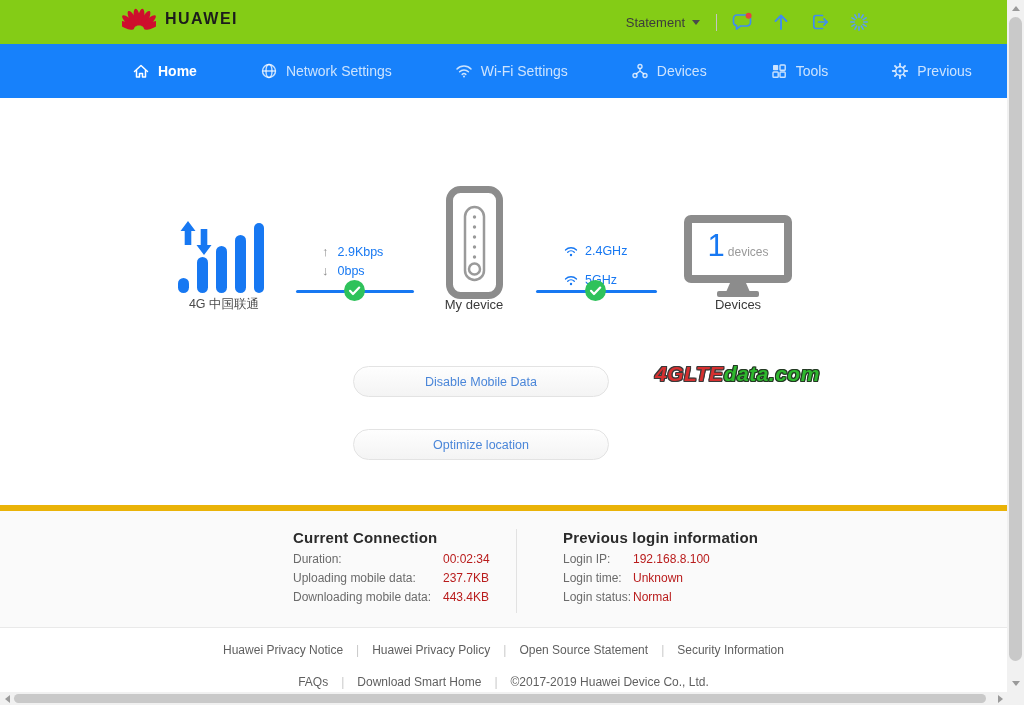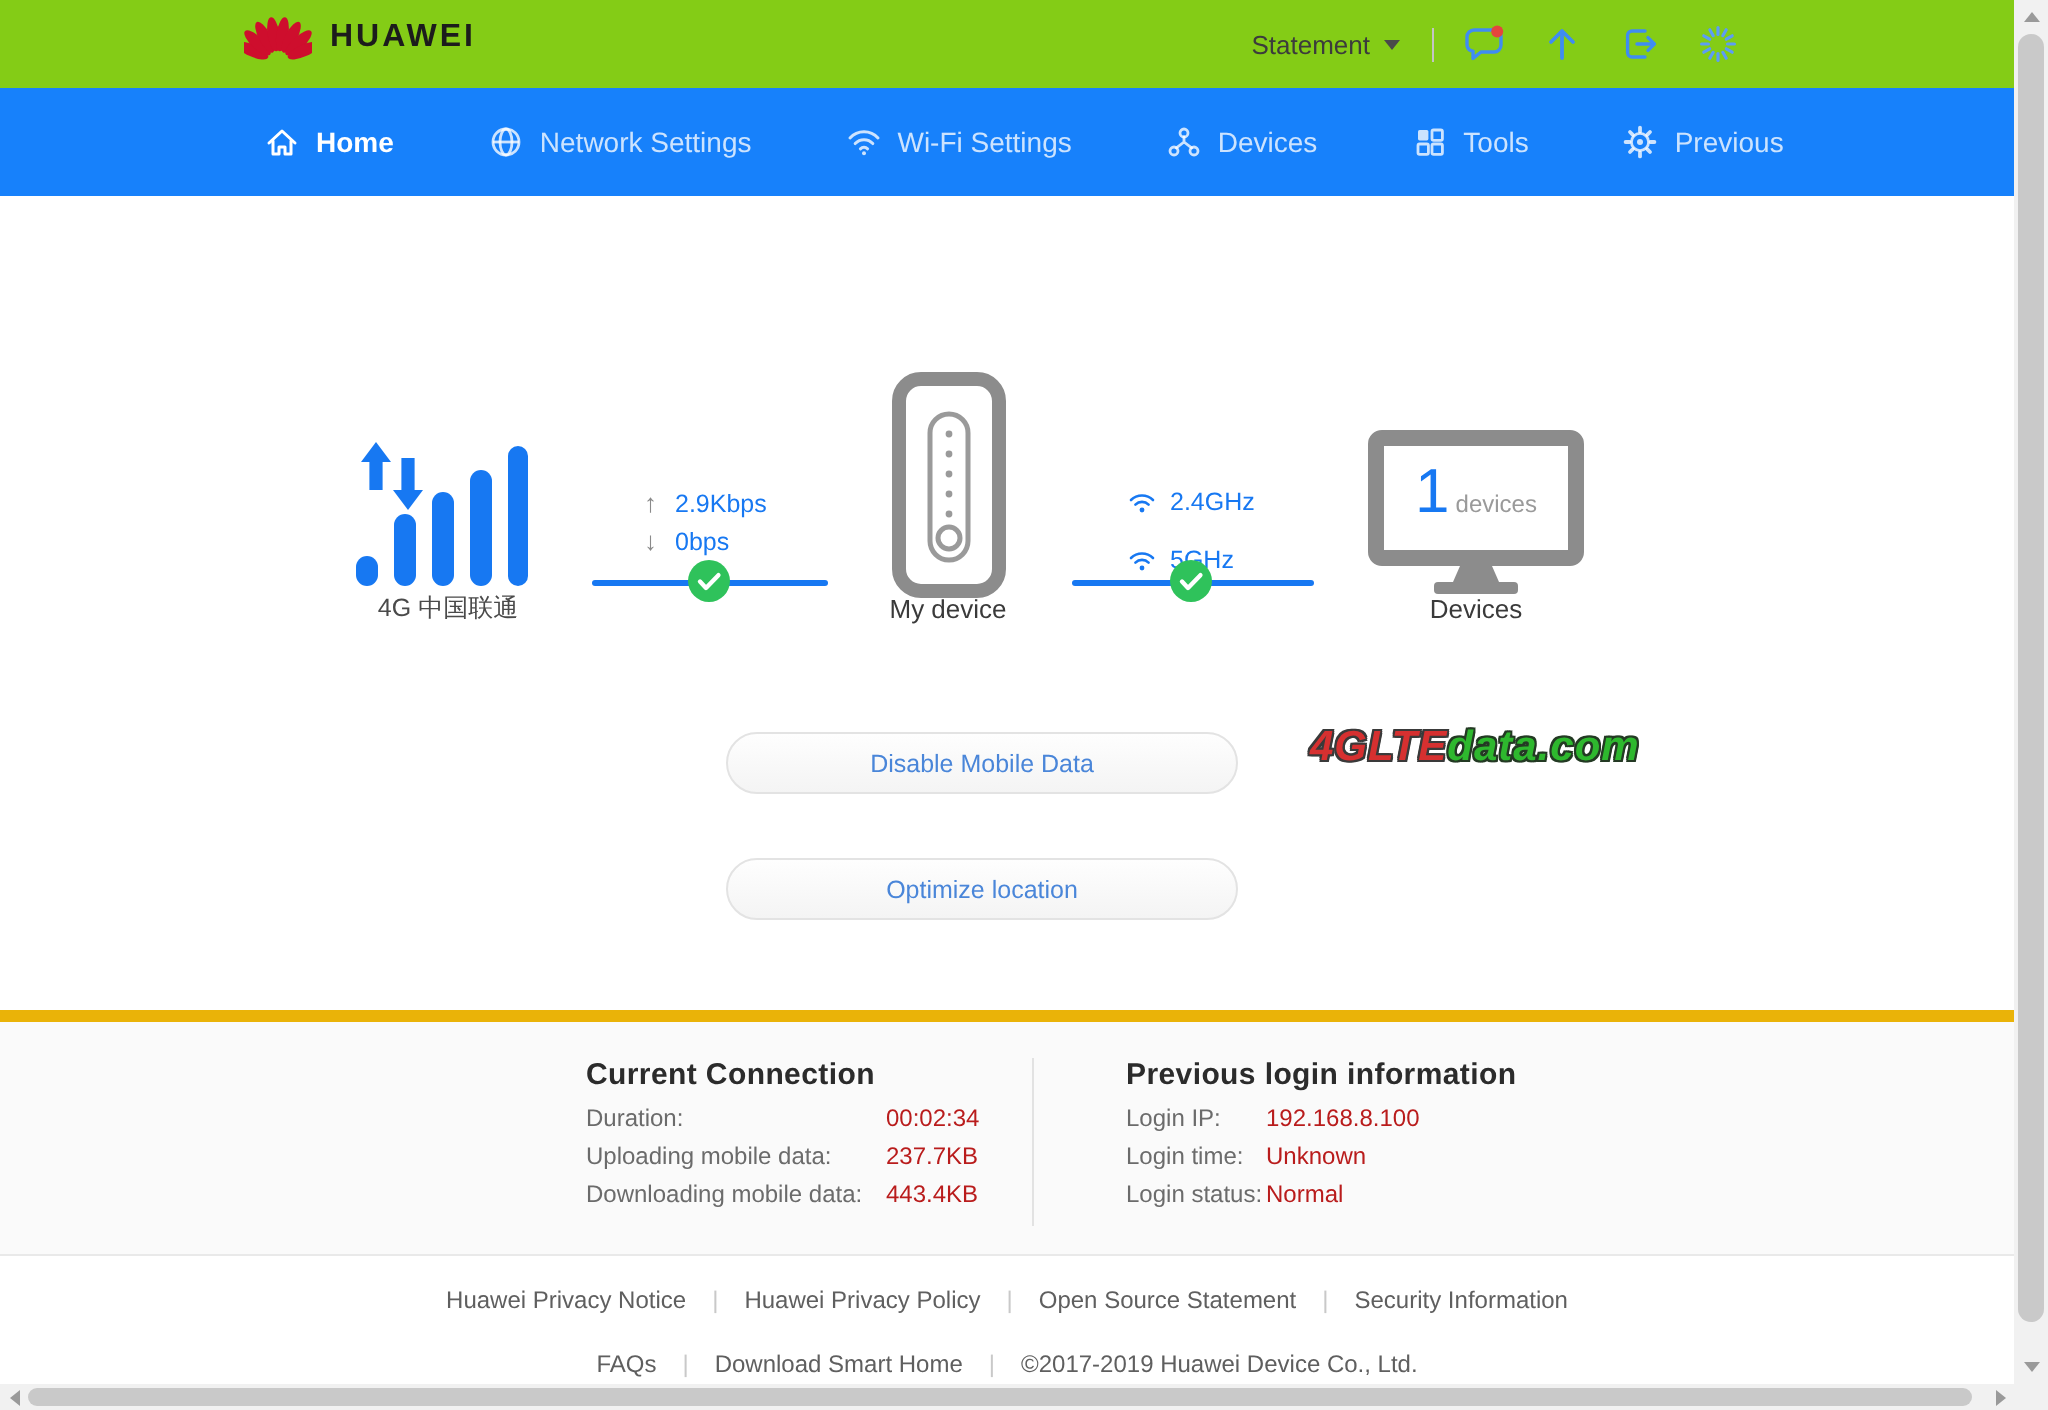--- a/index.html
+++ b/index.html
@@ -13,21 +13,21 @@
   .top-right{position:absolute;right:137px;top:11px;display:flex;align-items:center;}
   .lang{display:flex;align-items:center;gap:7px;font-size:13px;color:#3c3c3c;cursor:pointer;}
   .caret{width:0;height:0;border-left:4px solid transparent;border-right:4px solid transparent;
          border-top:5px solid #4a4a4a;}
   .tb-sep{width:1px;height:17px;background:#c4c4c4;margin:0 14px 0 16px;}
   .tb-icons{display:flex;align-items:center;gap:17px;}
   .tb-icon{width:22px;height:22px;cursor:pointer;display:block;}
 
   
   .navbar{position:absolute;left:0;top:44px;width:1007px;height:54px;background:#1781fb;
-          display:flex;align-items:center;gap:47px;padding-left:132px;box-sizing:border-box;}
+          display:flex;align-items:center;gap:63px;padding-left:132px;box-sizing:border-box;}
   .nav-item{display:flex;align-items:center;gap:8px;font-size:14px;color:rgba(255,255,255,.78);
             cursor:pointer;white-space:nowrap;}
   .nav-item.active{color:#fff;font-weight:bold;}
   .nav-icon svg{display:block;}
 
   
   .abs{position:absolute;}
   .sig-label{left:168px;top:296px;width:112px;text-align:center;font-size:12.5px;color:#4a4a4a;}
   .speed-block{left:322px;top:244px;display:flex;flex-direction:column;gap:4px;}
   .speed-row{display:flex;align-items:center;gap:9px;font-size:12.5px;color:#1778f2;}
@@ -38,21 +38,21 @@
   .check{position:absolute;width:21px;height:21px;}
   .router-label{left:419px;top:297px;width:110px;text-align:center;font-size:13px;color:#3a3a3a;}
   .monitor-wrap{left:684px;top:215px;width:108px;height:84px;}
   .screen-text{position:absolute;left:0;top:13px;width:108px;display:flex;justify-content:center;
                align-items:baseline;gap:3px;}
   .dev-count{font-size:31px;color:#1778f2;}
   .dev-unit{font-size:12px;color:#9a9a9a;}
   .monitor-label{left:688px;top:297px;width:100px;text-align:center;font-size:13px;color:#3a3a3a;}
 
   
-  .pill-btn{position:absolute;left:363px;width:256px;height:31px;border-radius:16px;
+  .pill-btn{position:absolute;left:353px;width:256px;height:31px;border-radius:16px;
             border:1px solid #e3e3e3;background:linear-gradient(#fefefe,#f4f4f4);
             color:#4a86d9;font-size:12.5px;font-family:inherit;cursor:pointer;}
   .watermark{position:absolute;left:655px;top:362px;font-size:21px;font-weight:bold;
              font-style:italic;letter-spacing:.5px;white-space:nowrap;}
   .wm-red{color:#d63030;text-shadow:-1px 0 #3a3a3a,0 -1px #3a3a3a,1px 0 #3a3a3a,0 1px #3a3a3a,
           -1px -1px #3a3a3a,1px -1px #3a3a3a,-1px 1px #3a3a3a,1px 1px #3a3a3a;}
   .wm-green{color:#2eb82e;text-shadow:-1px 0 #243a24,0 -1px #243a24,1px 0 #243a24,0 1px #243a24,
           -1px -1px #243a24,1px -1px #243a24,-1px 1px #243a24,1px 1px #243a24;}
 
   

